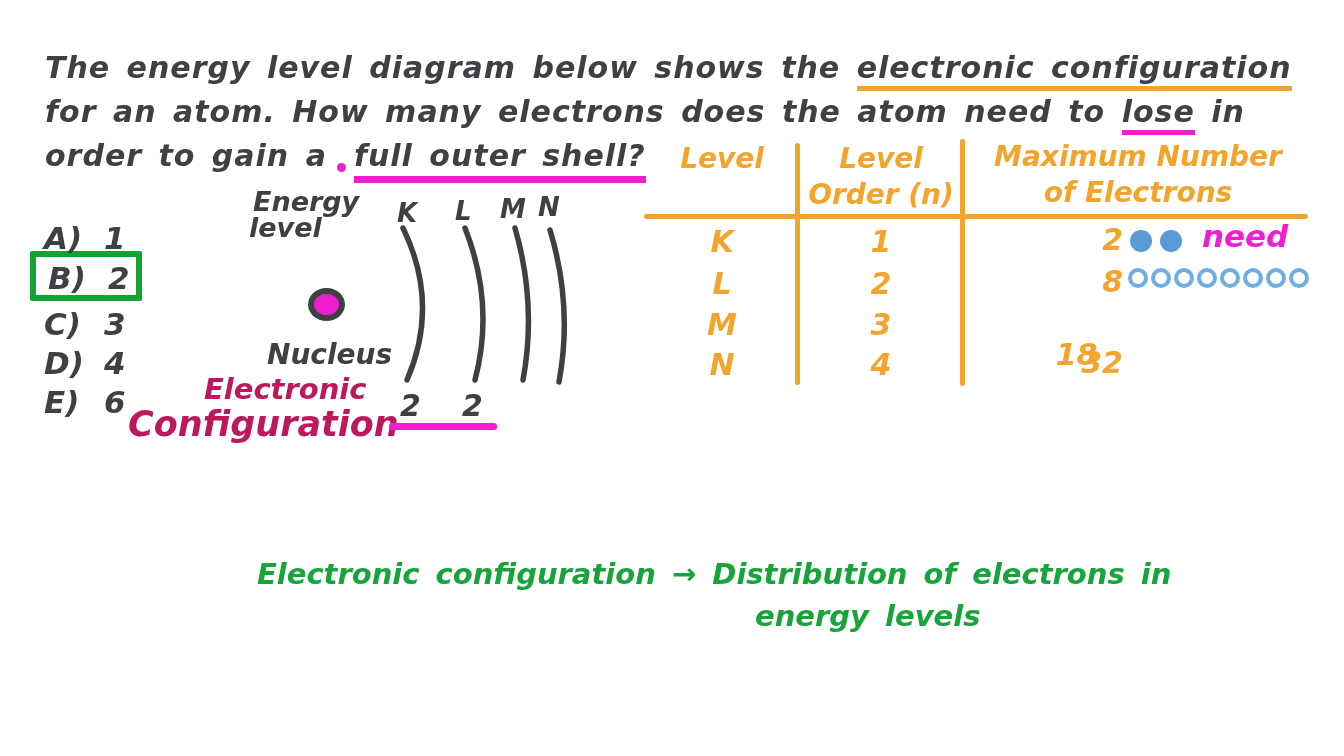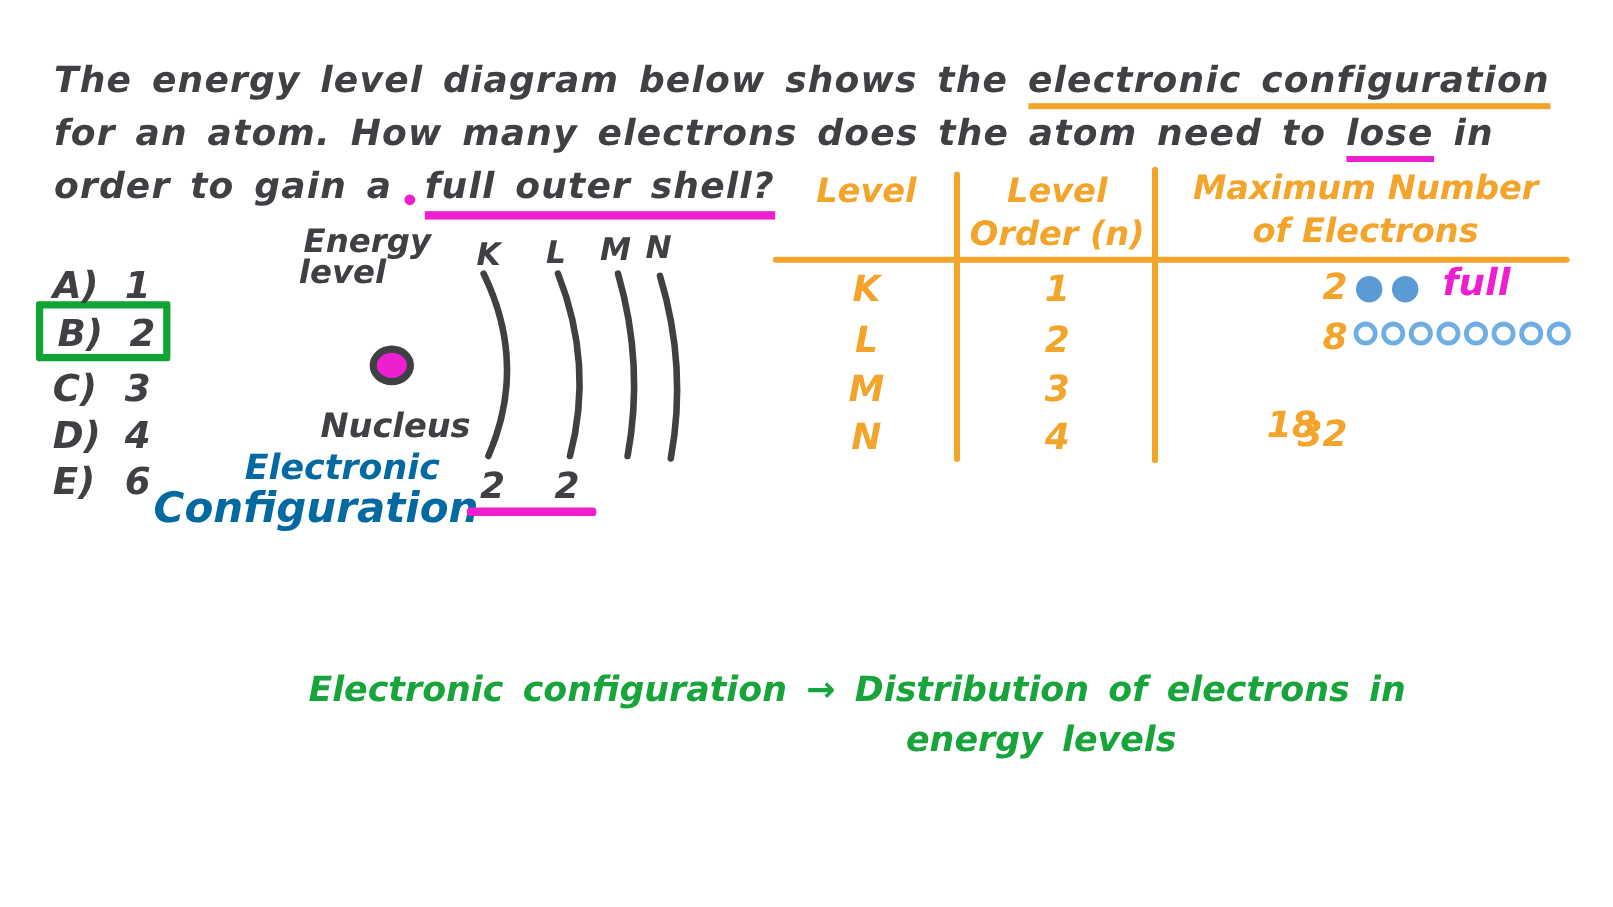--- a/index.html
+++ b/index.html
@@ -10,21 +10,21 @@
   .abs{position:absolute;}
   .qline{font-size:30px;letter-spacing:1px;word-spacing:5px;white-space:nowrap;color:#3E4043;}
   .u-orange{border-bottom:5px solid #F3A42A;padding-bottom:1px;}
   .u-magenta{border-bottom:5px solid #EE1FD0;padding-bottom:1px;}
   .u-magenta-thick{border-bottom:7px solid #EE1FD0;padding-bottom:3px;}
   .mdot{display:inline-block;width:9px;height:9px;border-radius:50%;background:#EE1FD0;vertical-align:-6px;margin:0 8px 0 10px;}
   .option{position:absolute;font-size:31px;color:#3E4043;white-space:nowrap;}
   .opt-label{display:inline-block;width:60px;}
   .answer-box{position:absolute;left:30px;top:251px;width:100px;height:38px;border:6px solid #10A434;border-radius:2px;}
   .dlabel{position:absolute;color:#3E4043;white-space:nowrap;}
-  .maglabel{position:absolute;color:#0369a1;white-space:nowrap;}
+  .maglabel{position:absolute;color:#be185d;white-space:nowrap;}
   .shell-label{position:absolute;font-size:26px;color:#3E4043;}
   .nucleus{position:absolute;left:308px;top:288px;width:25px;height:21px;border:6px solid #3E4043;border-radius:50%;background:#EE1FD0;}
   .config-underline{position:absolute;left:389px;top:423px;width:108px;height:7px;background:#EE1FD0;border-radius:3px;}
   .thead{position:absolute;text-align:center;font-size:28px;line-height:36px;color:#F3A42A;white-space:nowrap;}
   .tcell{position:absolute;text-align:center;font-size:30px;color:#F3A42A;}
   .tline{position:absolute;background:#F3A42A;border-radius:3px;}
   .dots-row{white-space:nowrap;}
   .dot{display:inline-block;width:22px;height:22px;border-radius:50%;background:#5B9BD5;margin-right:8px;}
   .ring{display:inline-block;width:12px;height:12px;border-radius:50%;border:4px solid #6FAEE3;margin-right:3px;}
   .full-note{position:absolute;left:1202px;top:218px;font-size:31px;color:#EE1FD0;}
@@ -86,21 +86,21 @@
     </div>
   <div class="thead" style="left:968px;top:139px;width:340px;">
       <div>Maximum Number</div>
       <div>of Electrons</div>
     </div>
 
   <div class="tcell" style="left:648px;top:224px;width:148px;">K</div>
   <div class="tcell" style="left:802px;top:224px;width:158px;">1</div>
   <div class="tcell" style="left:1030px;top:222px;width:93px;text-align:right;">2</div>
   <div class="abs dots-row" style="left:1130px;top:230px;"><span class="dot"></span><span class="dot"></span></div>
-  <div class="full-note">full</div>
+  <div class="full-note">need</div>
 
   <div class="tcell" style="left:648px;top:266px;width:148px;">L</div>
   <div class="tcell" style="left:802px;top:266px;width:158px;">2</div>
   <div class="tcell" style="left:1030px;top:264px;width:93px;text-align:right;">8</div>
   <div class="abs dots-row" style="left:1128px;top:268px;"><span class="ring"></span><span class="ring"></span><span class="ring"></span><span class="ring"></span><span class="ring"></span><span class="ring"></span><span class="ring"></span><span class="ring"></span></div>
 
   <div class="tcell" style="left:648px;top:307px;width:148px;">M</div>
   <div class="tcell" style="left:802px;top:307px;width:158px;">3</div>
   <div class="tcell" style="left:1030px;top:305px;width:93px;margin-top:32px;">18</div>
 

